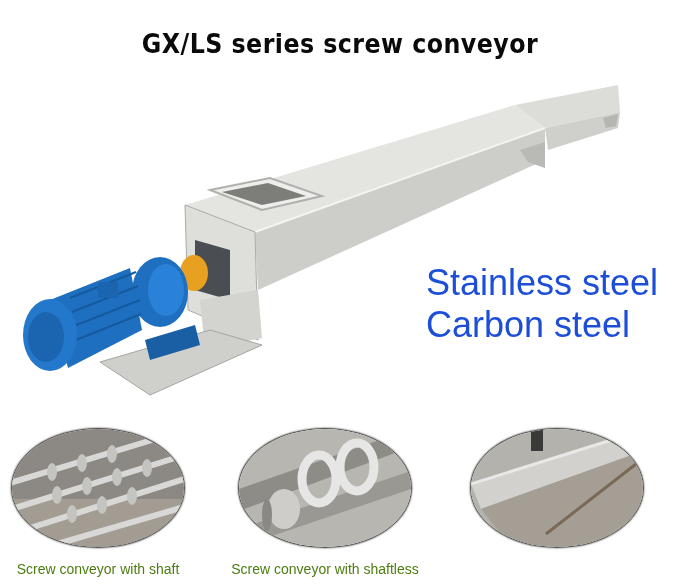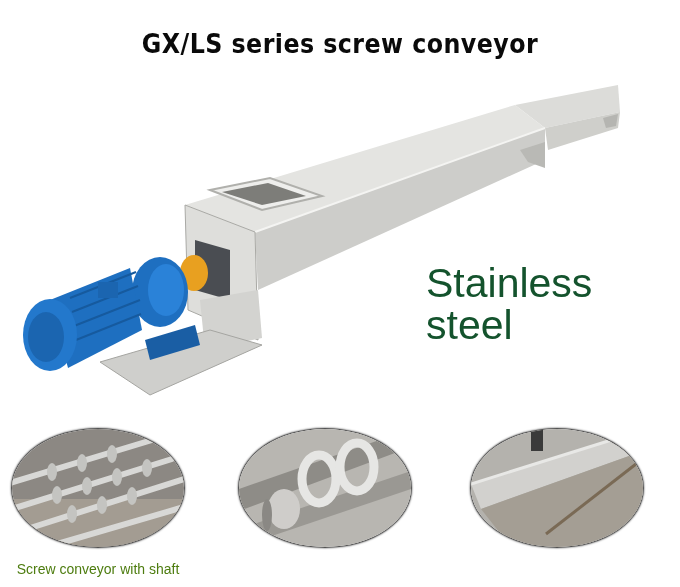--- a/index.html
+++ b/index.html
@@ -4,21 +4,21 @@
 <style>
   html, body { margin: 0; padding: 0; background: #ffffff; }
   body { width: 680px; height: 587px; position: relative; overflow: hidden; font-family: "Liberation Sans", sans-serif; }
   .title {
     position: absolute; left: 0; top: 28px; width: 680px; text-align: center;
     font-family: "DejaVu Sans", sans-serif; font-weight: 900; font-size: 27px;
     letter-spacing: 0.5px; color: #0a0a0a; transform: scaleX(0.88);
   }
   .hero { position: absolute; left: 0; top: 70px; width: 680px; height: 340px; }
   .materials { position: absolute; left: 426px; top: 262px; }
-  .materials div { font-size: 41px; color: #14532d; line-height: 42px; }
+  .materials div { font-size: 36px; color: #1d4ed8; line-height: 42px; }
   .detail { position: absolute; top: 428px; width: 190px; text-align: center; }
   .circle {
     width: 172px; height: 118px; border-radius: 50%; margin: 0 auto; overflow: hidden;
     border: 1px solid #555; box-shadow: 0 0 2px #333;
   }
   .circle svg { display: block; width: 100%; height: 100%; }
   .caption { font-size: 14px; color: #4d7c0f; margin-top: 13px; white-space: nowrap; }
 </style>
 </head>
 <body>
@@ -65,20 +65,21 @@
 
     <ellipse cx="50" cy="335" rx="27" ry="36" fill="#2378cc"></ellipse>
     <ellipse cx="46" cy="337" rx="18" ry="25" fill="#1b65b0"></ellipse>
 
     <rect x="98" y="282" width="20" height="16" fill="#1b65b0"></rect>
   </svg>
 </div>
 
 <div class="materials">
   <div>Stainless steel</div>
+  <div>Carbon steel</div>
 </div>
 
 <div class="detail" style="left:3px;">
   <div class="circle">
     <svg viewBox="0 0 172 118" preserveAspectRatio="none">
       <rect width="172" height="118" fill="#8c8883"></rect>
       <rect y="70" width="172" height="48" fill="#a39c92"></rect>
       <g stroke="#d8d8d6" stroke-width="6" stroke-linecap="round">
         <line x1="-5" y1="55" x2="150" y2="8"></line>
         <line x1="0" y1="80" x2="160" y2="30"></line>
@@ -109,20 +110,21 @@
       <polygon points="0,60 172,0 172,18 0,82" fill="#8e8c87"></polygon>
       <polygon points="0,100 172,42 172,60 0,118" fill="#9a9893"></polygon>
       <g fill="none" stroke="#e6e6e4" stroke-width="9">
         <ellipse cx="80" cy="50" rx="17" ry="24"></ellipse>
         <ellipse cx="118" cy="38" rx="17" ry="24"></ellipse>
       </g>
       <ellipse cx="45" cy="80" rx="16" ry="20" fill="#cfcdca"></ellipse>
       <ellipse cx="28" cy="86" rx="5" ry="16" fill="#8a8884"></ellipse>
     </svg>
   </div>
+  <div class="caption">Screw conveyor with shaftless</div>
 </div>
 
 <div class="detail" style="left:462px;">
   <div class="circle">
     <svg viewBox="0 0 172 118" preserveAspectRatio="none">
       <rect width="172" height="118" fill="#b4b2ad"></rect>
       <polygon points="0,55 150,8 172,22 10,80" fill="#d2d1ce"></polygon>
       <polygon points="10,80 172,22 172,118 40,118" fill="#a49e94"></polygon>
       <line x1="0" y1="55" x2="150" y2="8" stroke="#e8e8e6" stroke-width="3"></line>
       <line x1="75" y1="105" x2="165" y2="35" stroke="#7a6a55" stroke-width="3"></line>

